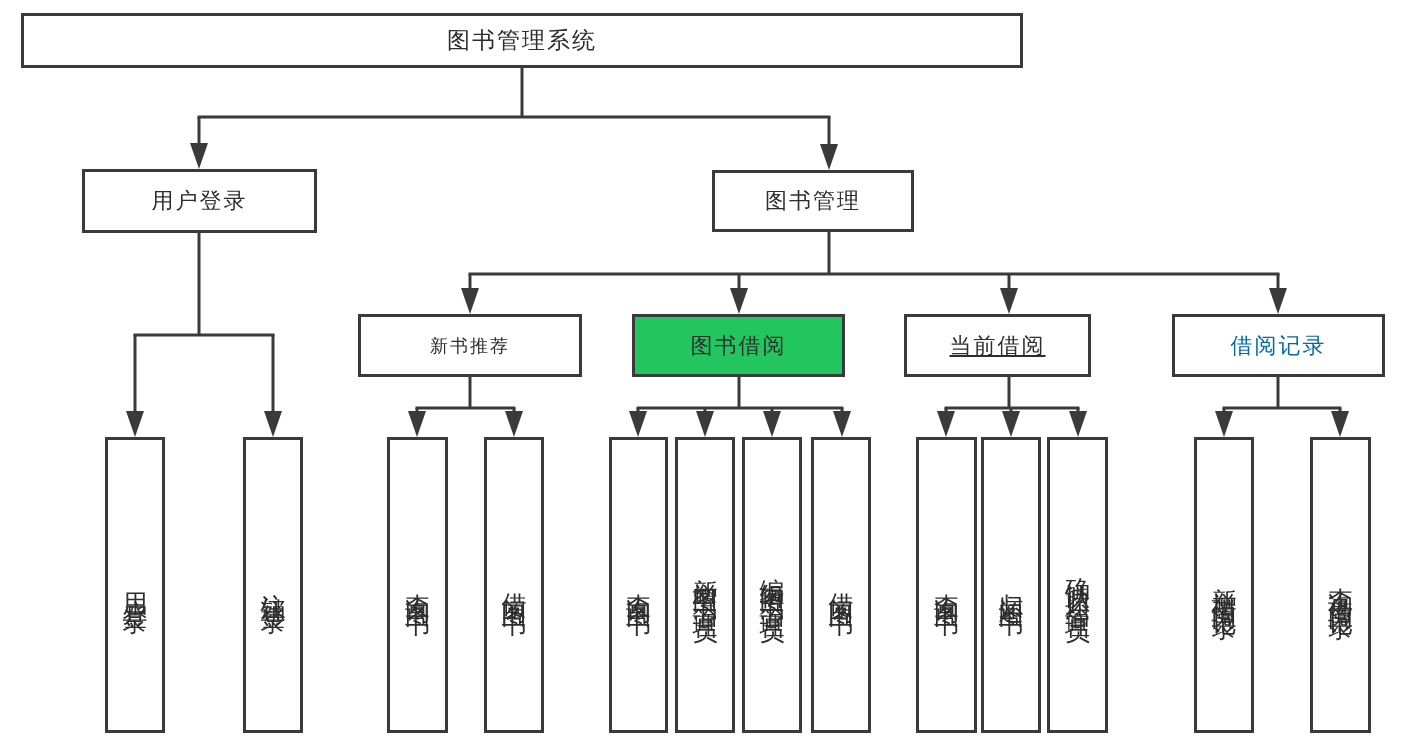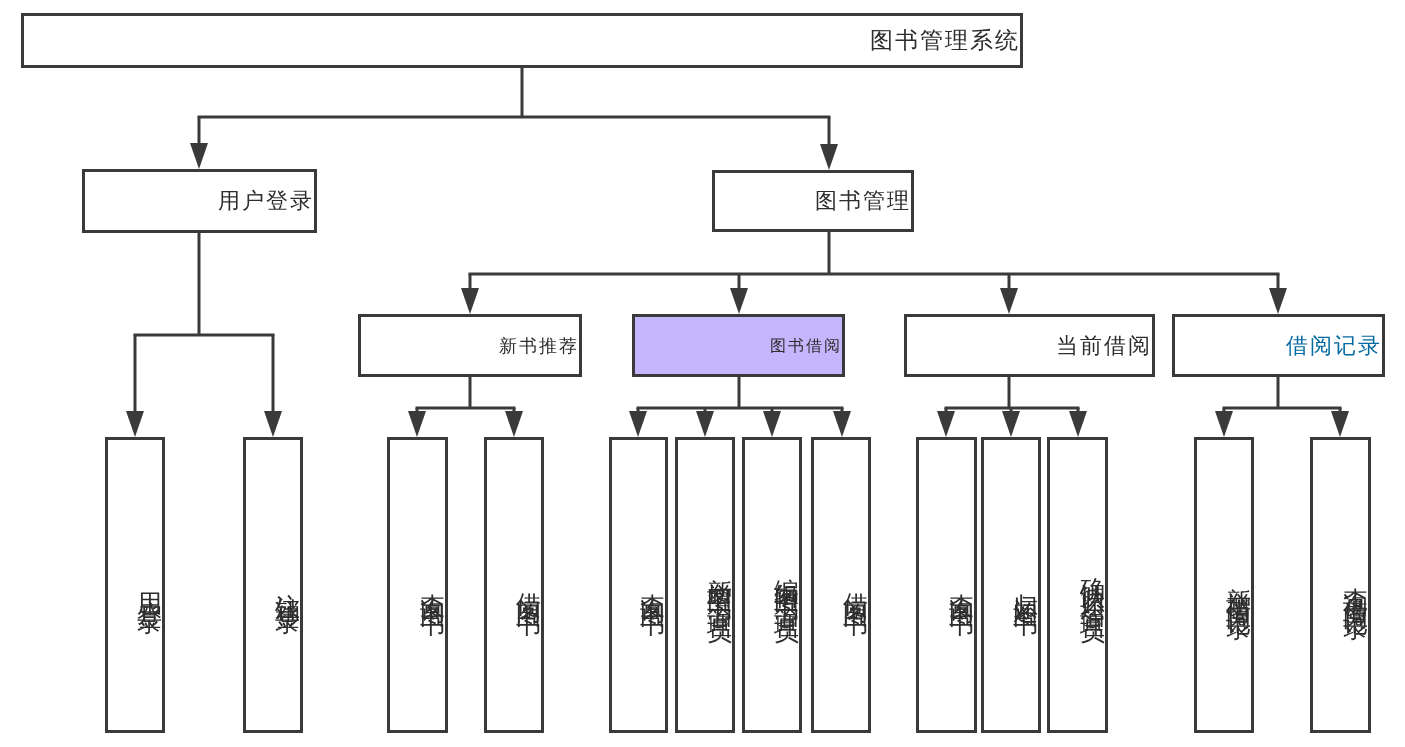--- a/index.html
+++ b/index.html
@@ -26,21 +26,21 @@
     width: 100%; height: 100%;
     z-index: 2;
   }
   .node {
     position: absolute;
     box-sizing: border-box;
     background: #ffffff;
     border: 3px solid #3a3a3a;
     display: flex;
     align-items: center;
-    justify-content: flex-end;
+    justify-content: center;
     color: #2d2d2d;
     text-align: center;
     line-height: 1;
   }
   .node.h span {
     letter-spacing: 2px;
     white-space: nowrap;
   }
   .node.v span {
     writing-mode: vertical-rl;
@@ -123,24 +123,24 @@
       </div>
       <div class="node h" style="left: 82px; top: 169px; width: 235px; height: 64px; font-size: 22px; border-color: rgb(58, 58, 58); background: rgb(255, 255, 255); color: rgb(45, 45, 45);">
         <span>用户登录</span>
       </div>
       <div class="node h" style="left: 712px; top: 170px; width: 202px; height: 62px; font-size: 22px; border-color: rgb(58, 58, 58); background: rgb(255, 255, 255); color: rgb(45, 45, 45);">
         <span>图书管理</span>
       </div>
       <div class="node h" style="left: 358px; top: 314px; width: 224px; height: 63px; font-size: 18px; border-color: rgb(58, 58, 58); background: rgb(255, 255, 255); color: rgb(45, 45, 45);">
         <span>新书推荐</span>
       </div>
-      <div class="node h" style="left: 632px; top: 314px; width: 213px; height: 63px; font-size: 16px; border-color: rgb(58, 58, 58); background: #c4b5fd; color: rgb(45, 45, 45);">
+      <div class="node h" style="left: 632px; top: 314px; width: 213px; height: 63px; font-size: 22px; border-color: rgb(58, 58, 58); background: #22c55e; color: rgb(45, 45, 45);">
         <span>图书借阅</span>
       </div>
-      <div class="node h" style="left: 904px; top: 314px; width: 251px; height: 63px; font-size: 22px; border-color: rgb(58, 58, 58); background: rgb(255, 255, 255); color: rgb(45, 45, 45);">
+      <div class="node h" style="left: 904px; top: 314px; width: 187px; height: 63px; font-size: 22px; border-color: rgb(58, 58, 58); background: rgb(255, 255, 255); color: rgb(45, 45, 45); text-decoration: underline;">
         <span>当前借阅</span>
       </div>
       <div class="node h" style="left: 1172px; top: 314px; width: 213px; height: 63px; font-size: 22px; border-color: rgb(58, 58, 58); background: rgb(255, 255, 255); color: #0369a1;">
         <span>借阅记录</span>
       </div>
       <div class="node v" style="left: 105px; top: 437px; width: 60px; height: 296px; font-size: 25px; border-color: rgb(58, 58, 58); background: rgb(255, 255, 255); color: rgb(45, 45, 45);">
         <span>用户登录</span>
       </div>
       <div class="node v" style="left: 243px; top: 437px; width: 60px; height: 296px; font-size: 25px; border-color: rgb(58, 58, 58); background: rgb(255, 255, 255); color: rgb(45, 45, 45);">
         <span>注销登录</span>

